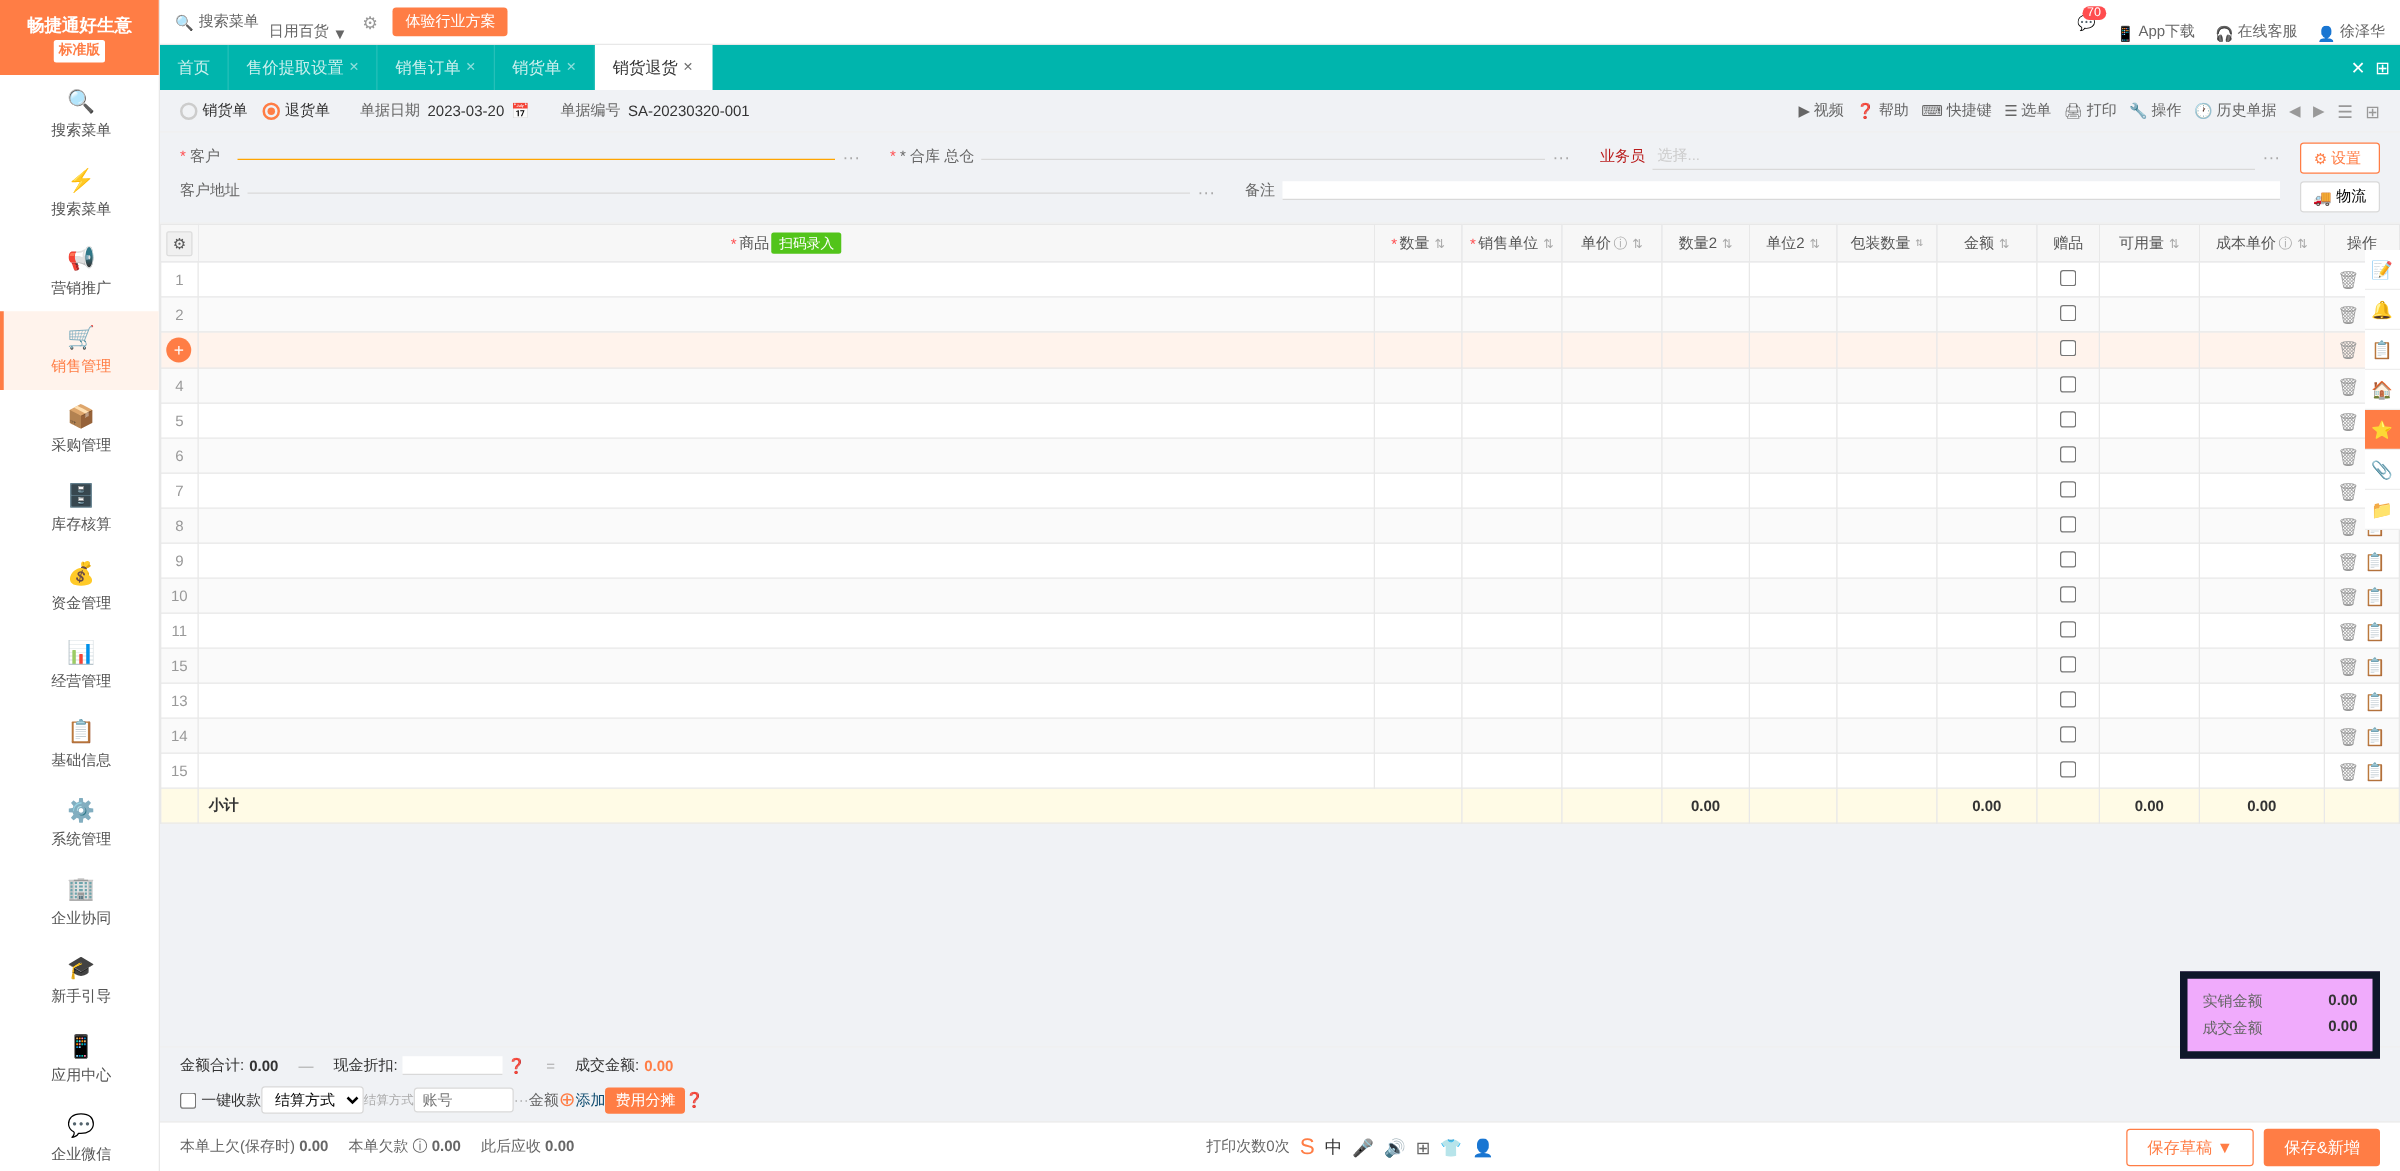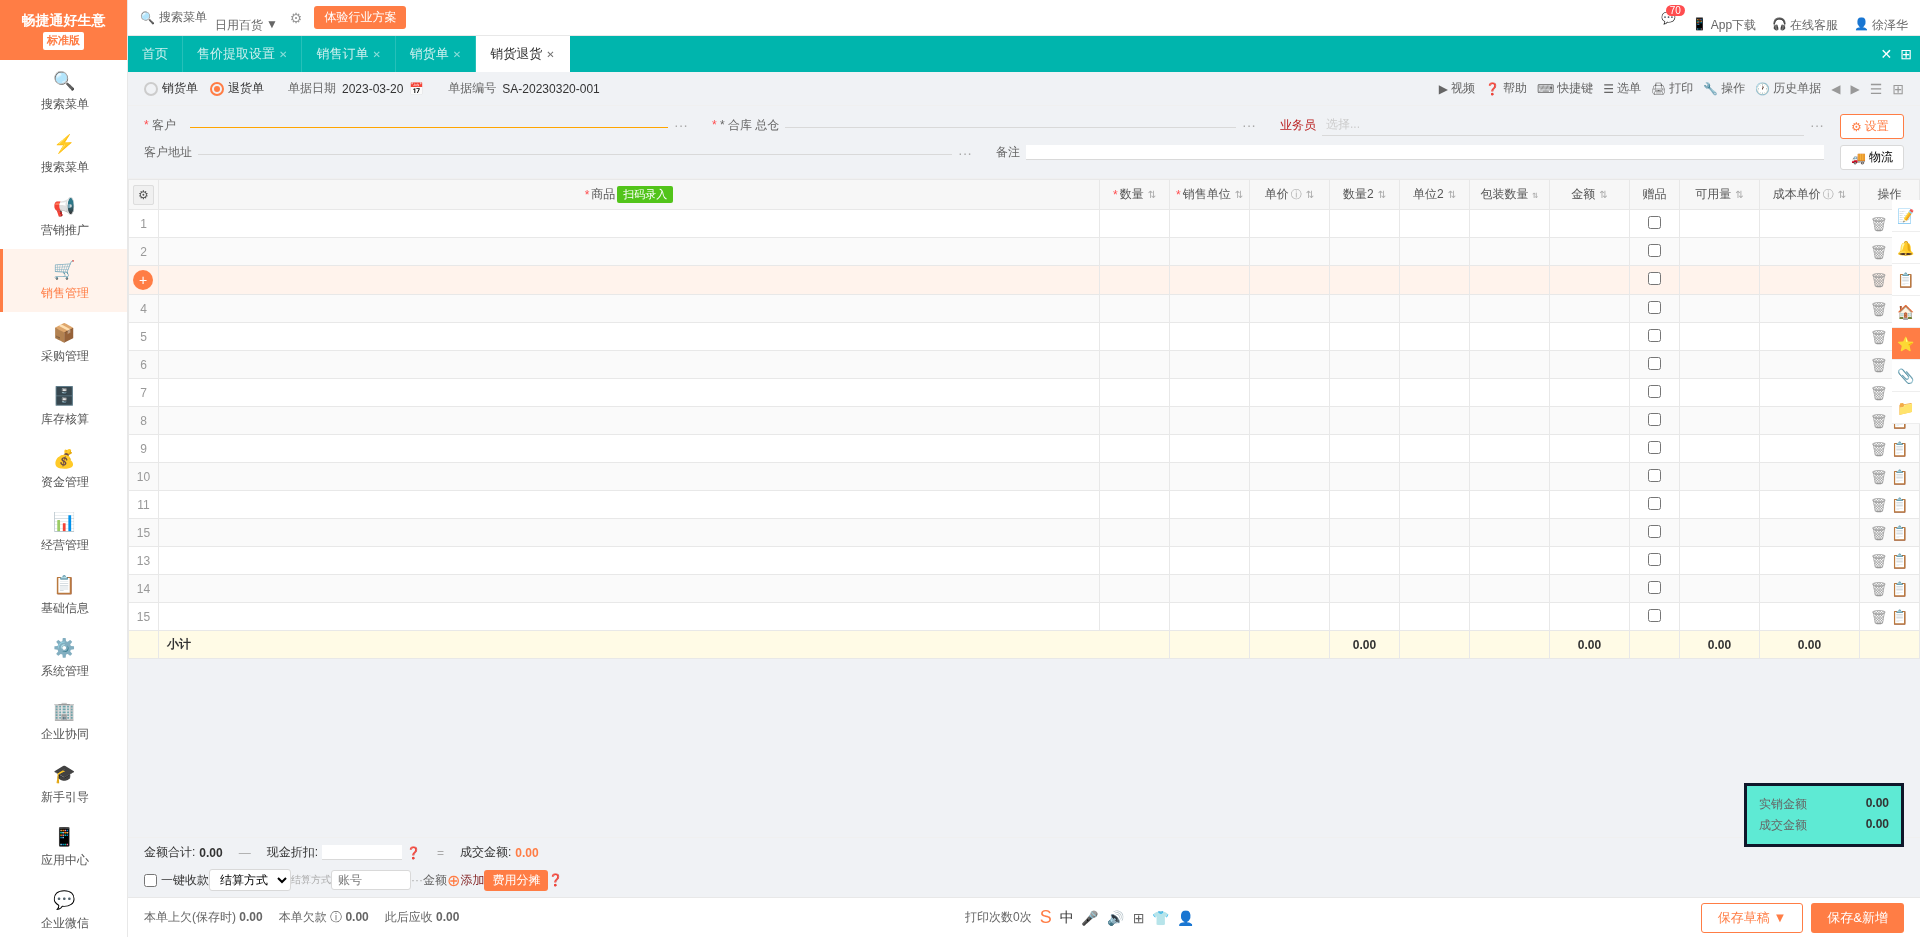--- a/index.html
+++ b/index.html
@@ -18,21 +18,21 @@
     .sidebar-item .icon { font-size: 18px; }
 
     
     .main-content { flex: 1; display: flex; flex-direction: column; overflow: hidden; }
 
     
     .top-bar { height: 36px; background: #fff; border-bottom: 1px solid #e8e8e8; display: flex; align-items: center; padding: 0 12px; gap: 12px; justify-content: space-between; }
     .top-bar-left { display: flex; align-items: center; gap: 8px; }
     .top-bar-search { display: flex; align-items: center; gap: 4px; color: #666; font-size: 12px; cursor: pointer; }
     .top-bar-nav { display: flex; align-items: center; gap: 12px; }
-    .top-bar-nav-item { color: #666; font-size: 12px; cursor: pointer; display: flex; align-items: flex-start; gap: 3px; margin-top: 15px; }
+    .top-bar-nav-item { color: #666; font-size: 12px; cursor: pointer; display: flex; align-items: flex-end; gap: 3px; margin-top: 15px; }
     .top-bar-right { display: flex; align-items: center; gap: 16px; font-size: 12px; color: #555; }
     .top-bar-right .msg-icon { position: relative; cursor: pointer; }
     .badge { background: #ff4d4f; color: #fff; font-size: 10px; border-radius: 8px; padding: 0 4px; min-width: 16px; text-align: center; position: absolute; top: -6px; right: -8px; }
     .top-bar-btn { background: #ff7d45; color: #fff; border: none; border-radius: 3px; padding: 3px 10px; font-size: 12px; cursor: pointer; }
 
     
     .tab-bar { height: 36px; background: #00b5ad; display: flex; align-items: center; padding: 0 0 0 0; }
     .tab-item { padding: 0 14px; height: 36px; display: flex; align-items: center; gap: 4px; cursor: pointer; color: rgba(255,255,255,0.8); font-size: 13px; border-right: 1px solid rgba(255,255,255,0.15); }
     .tab-item.active { background: #fff; color: #333; }
     .tab-item .close-icon { font-size: 10px; color: inherit; opacity: 0.7; }
@@ -96,21 +96,21 @@
 
     
     .bottom-bar { height: 40px; background: #fff; border-top: 1px solid #e8e8e8; display: flex; align-items: center; padding: 0 16px; justify-content: space-between; }
     .bottom-info { display: flex; gap: 16px; font-size: 12px; color: #666; }
     .bottom-center { display: flex; align-items: center; gap: 8px; }
     .bottom-actions { display: flex; gap: 8px; }
     .btn-save-draft { background: #fff; border: 1px solid #ff7d45; color: #ff7d45; border-radius: 3px; padding: 5px 16px; font-size: 13px; cursor: pointer; }
     .btn-save-new { background: #ff7d45; color: #fff; border: none; border-radius: 3px; padding: 5px 16px; font-size: 13px; cursor: pointer; }
 
     
-    .summary-panel { position: absolute; right: 16px; bottom: 90px; background: #5eead4; border: 3px solid #0f172a; padding: 8px 12px; font-size: 12px; min-width: 160px; }
+    .summary-panel { position: absolute; right: 16px; bottom: 90px; background: #f0abfc; border: 6px solid #0f172a; padding: 8px 12px; font-size: 12px; min-width: 160px; }
     .summary-row { display: flex; justify-content: space-between; gap: 16px; padding: 2px 0; }
     .summary-label { color: #666; }
     .summary-value { color: #333; font-weight: bold; }
     .side-panel-item { width: 28px; height: 32px; display: flex; align-items: center; justify-content: center; cursor: pointer; font-size: 14px; color: #666; background: #fff; border-bottom: 1px solid #eee; }
     .side-panel-item.active { background: #ff7d45; color: #fff; }
 
     .inner-content { flex: 1; display: flex; flex-direction: column; overflow: hidden; position: relative; }
 
     
     .th-gear { background: #f0f0f0; border: 1px solid #ddd; border-radius: 2px; padding: 2px 4px; cursor: pointer; font-size: 12px; }
@@ -782,21 +782,21 @@
             <span>一键收款</span>
           </div>
           <select class="select-input">
             <option>结算方式</option>
           </select>
           <span style="color:#aaa; font-size:10px;">结算方式</span>
           <input type="text" placeholder="账号" style="border: 1px solid rgb(217, 217, 217); border-radius: 3px; padding: 2px 6px; font-size: 12px; width: 80px;">
           <span style="cursor:pointer; color:#aaa;">···</span>
           <span style="color:#666;">金额</span>
           <span style="color:#ff7d45; cursor:pointer; font-size:16px;">⊕</span>
-          <span style="cursor:pointer; color:#7f1d1d;">添加</span>
+          <span style="cursor:pointer; color:#0c4a6e;">添加</span>
           <button class="fee-btn">费用分摊</button>
           <span style="color:#aaa;">❓</span>
         </div>
       </div>
 
       <div class="bottom-bar">
         <div class="bottom-info">
           <span>
             <span>本单上欠(保存时)</span>
             <strong>0.00</strong>

